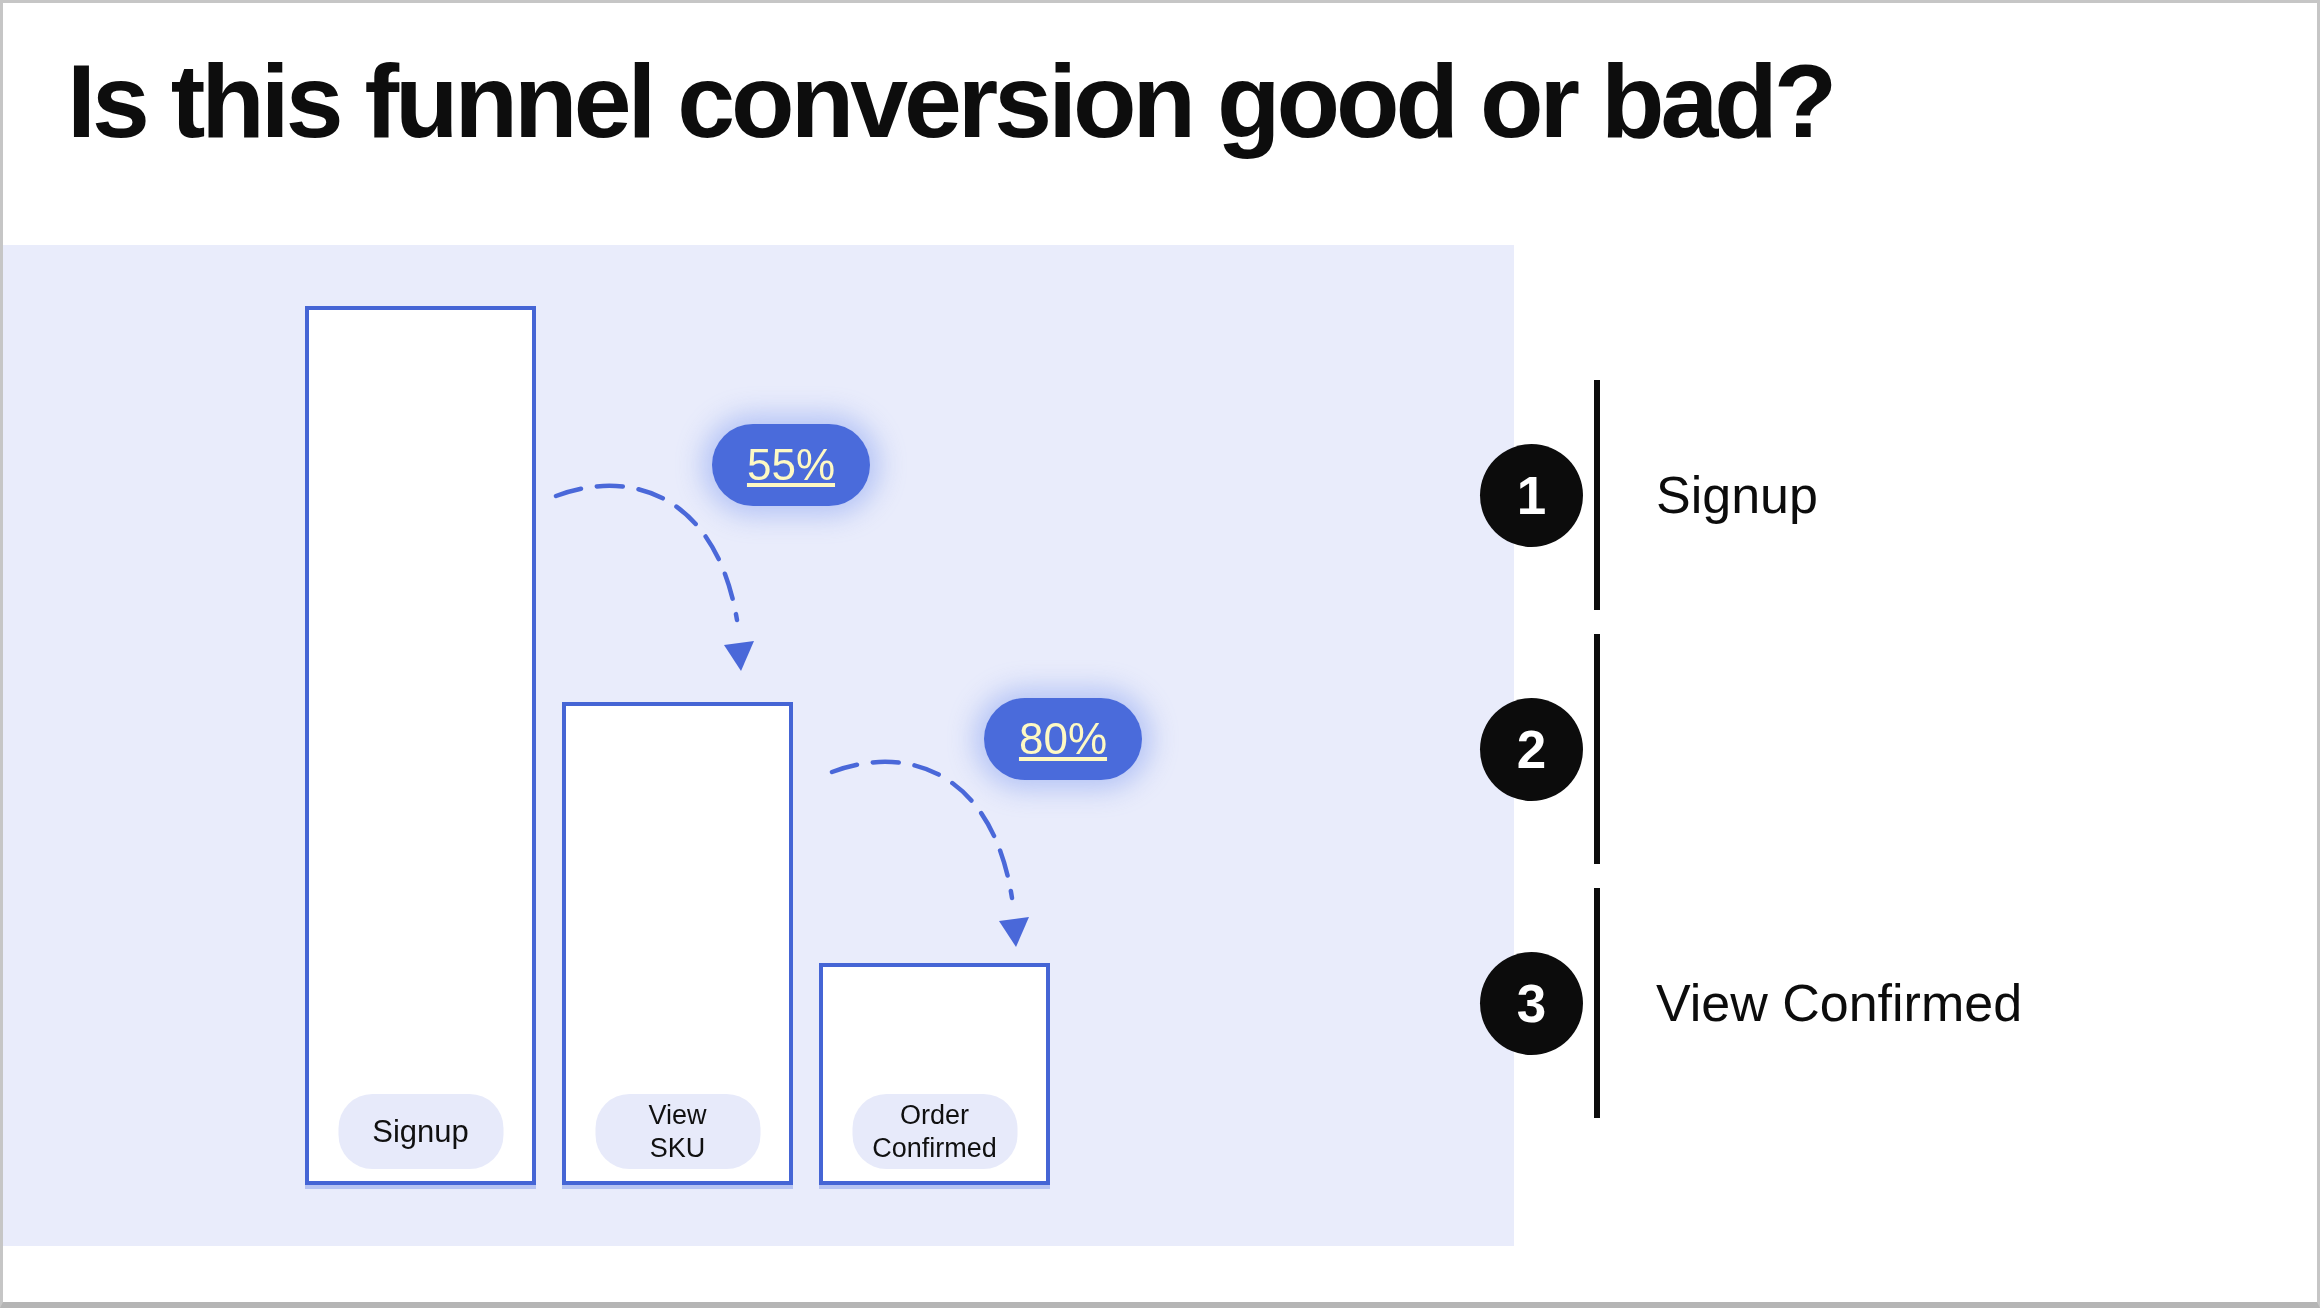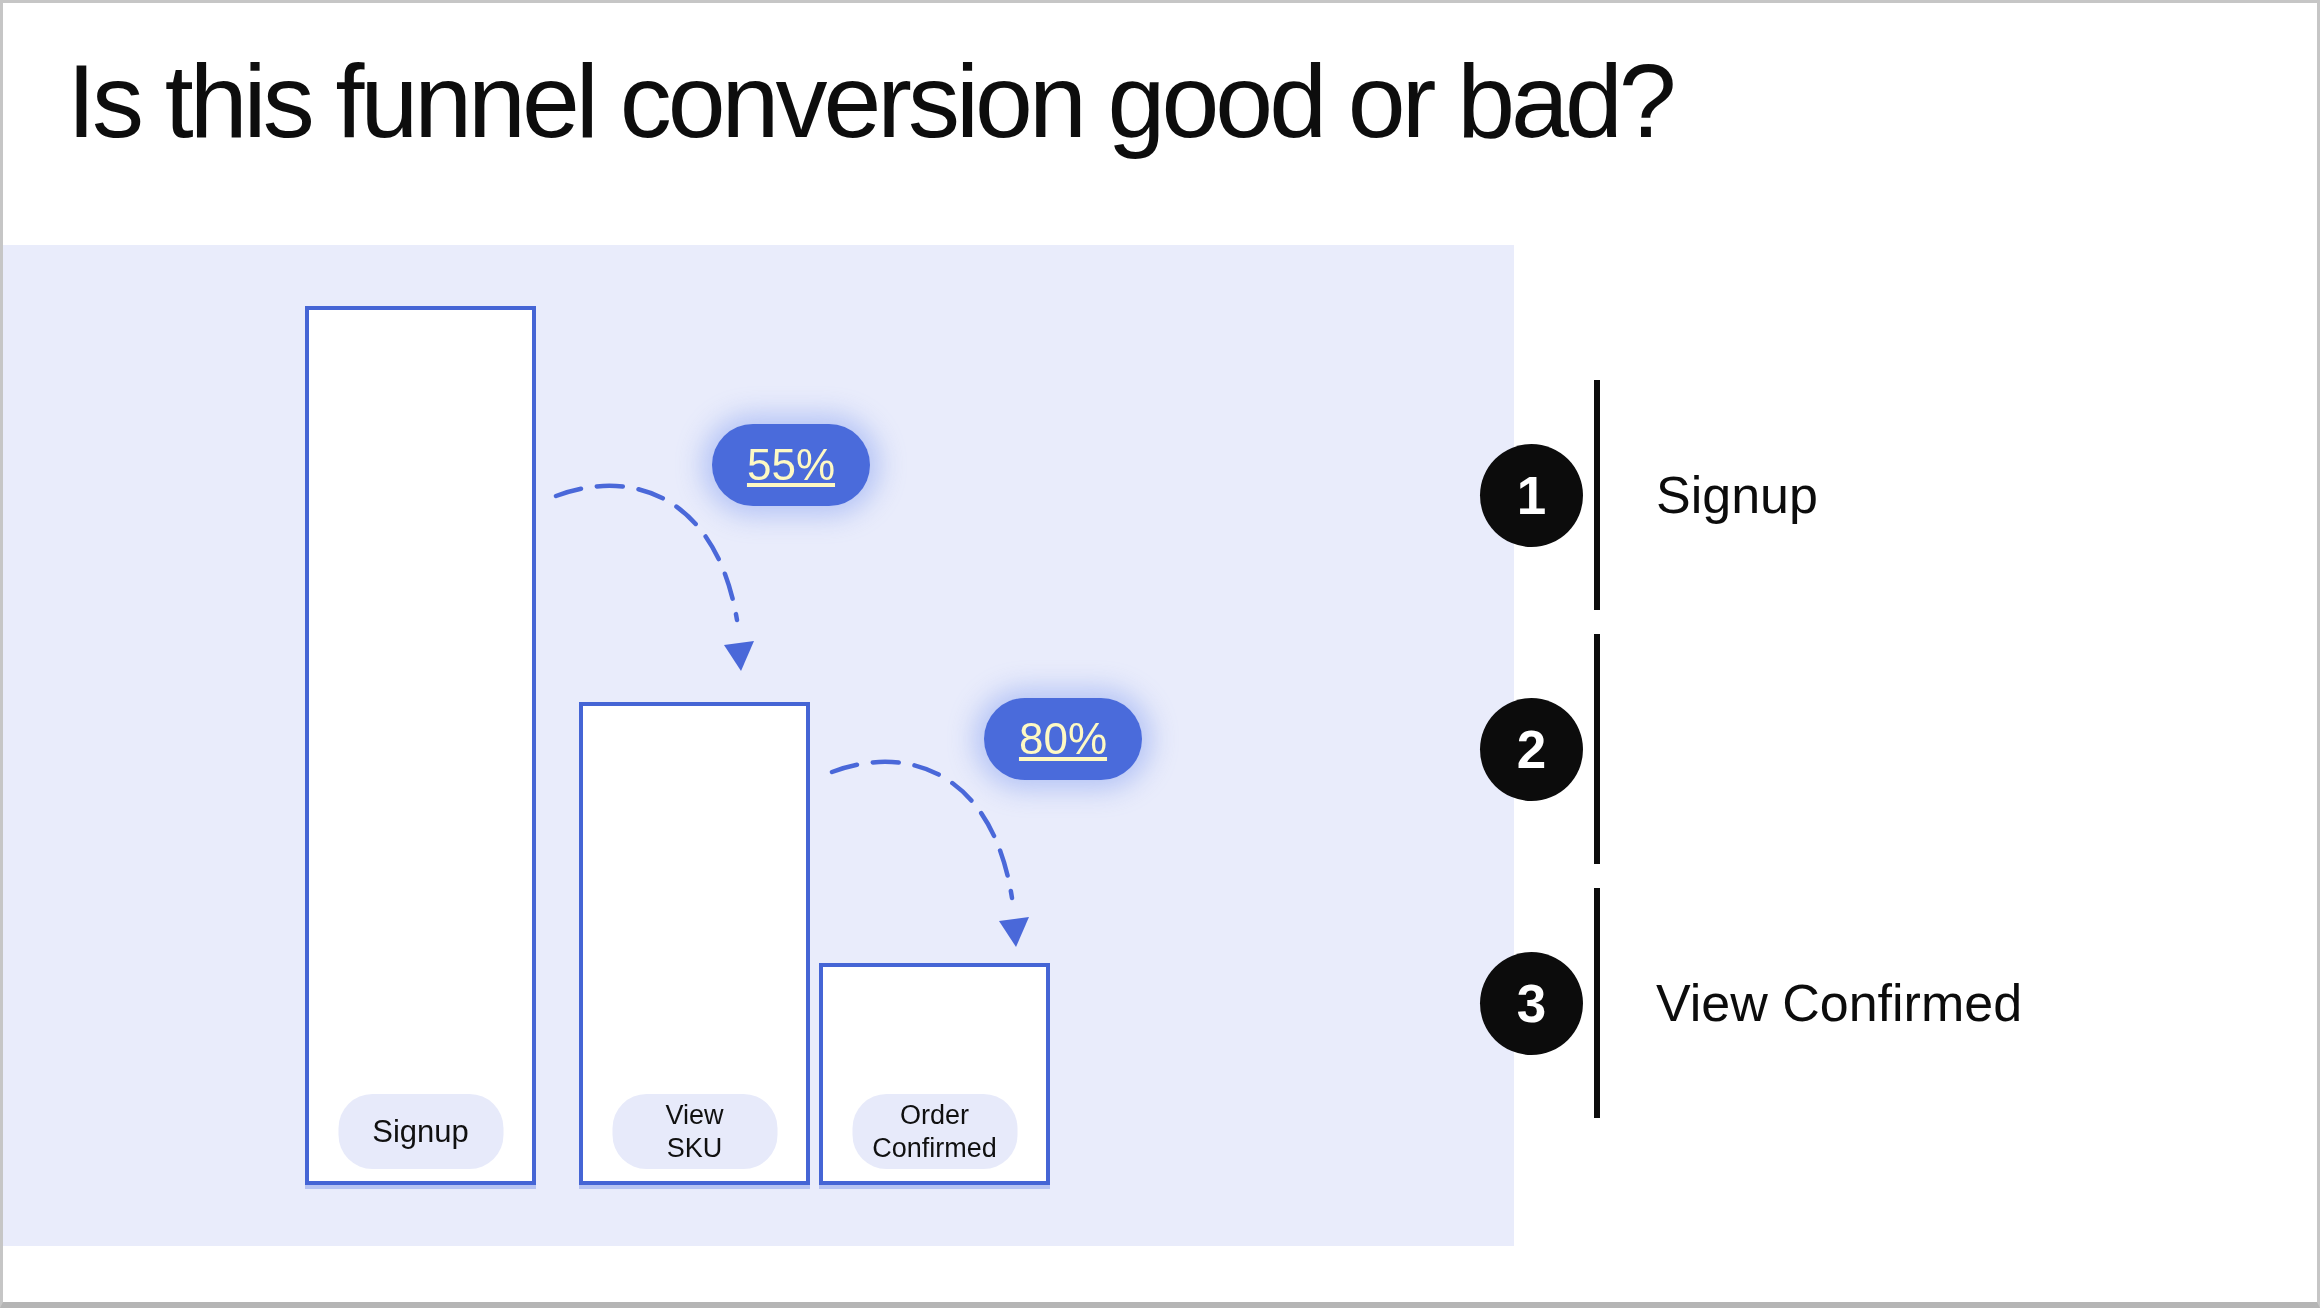--- a/index.html
+++ b/index.html
@@ -9,36 +9,36 @@
     font-family:"Liberation Sans","DejaVu Sans",sans-serif;
     color:var(--ink-black,#0d0d0d);
   }
   .frame{
     position:absolute;inset:0;pointer-events:none;z-index:50;
     border:3px solid var(--frame-gray,#c6c6c6);
     border-bottom:6px solid #b5b5b5;
   }
   .page-title{
     position:absolute;left:67px;top:42px;
-    font-size:104px;font-weight:400;letter-spacing:-4px;
+    font-size:104px;font-weight:700;letter-spacing:-4px;
     color:var(--ink-black,#0d0d0d);white-space:nowrap;
   }
   
   .panel{
     position:absolute;left:0;top:245px;width:1514px;height:1001px;
     background:var(--panel-lavender,#e9ecfb);
   }
   .bar{
     position:absolute;bottom:61px;width:231px;box-sizing:border-box;
     background:#ffffff;
     border:4px solid var(--bar-border-blue,#4565d5);
     box-shadow:0 4px 0 rgba(122,148,230,0.45);
   }
   .bar-1{left:305px;}
-  .bar-2{left:579px;text-decoration:underline;}
+  .bar-2{left:562px;text-decoration:underline;}
   .bar-3{left:819px;padding-left:16px;}
   .bar-pill{
     position:absolute;left:50%;bottom:12px;transform:translateX(-50%);
     width:165px;height:75px;border-radius:34px;
     background:var(--pill-lavender,#e7eafa);
     display:flex;flex-direction:column;align-items:center;justify-content:center;
     text-align:center;color:#101010;
   }
   .bar-pill span{display:block;line-height:1.2;}
   .pill-single span{font-size:31px;}

